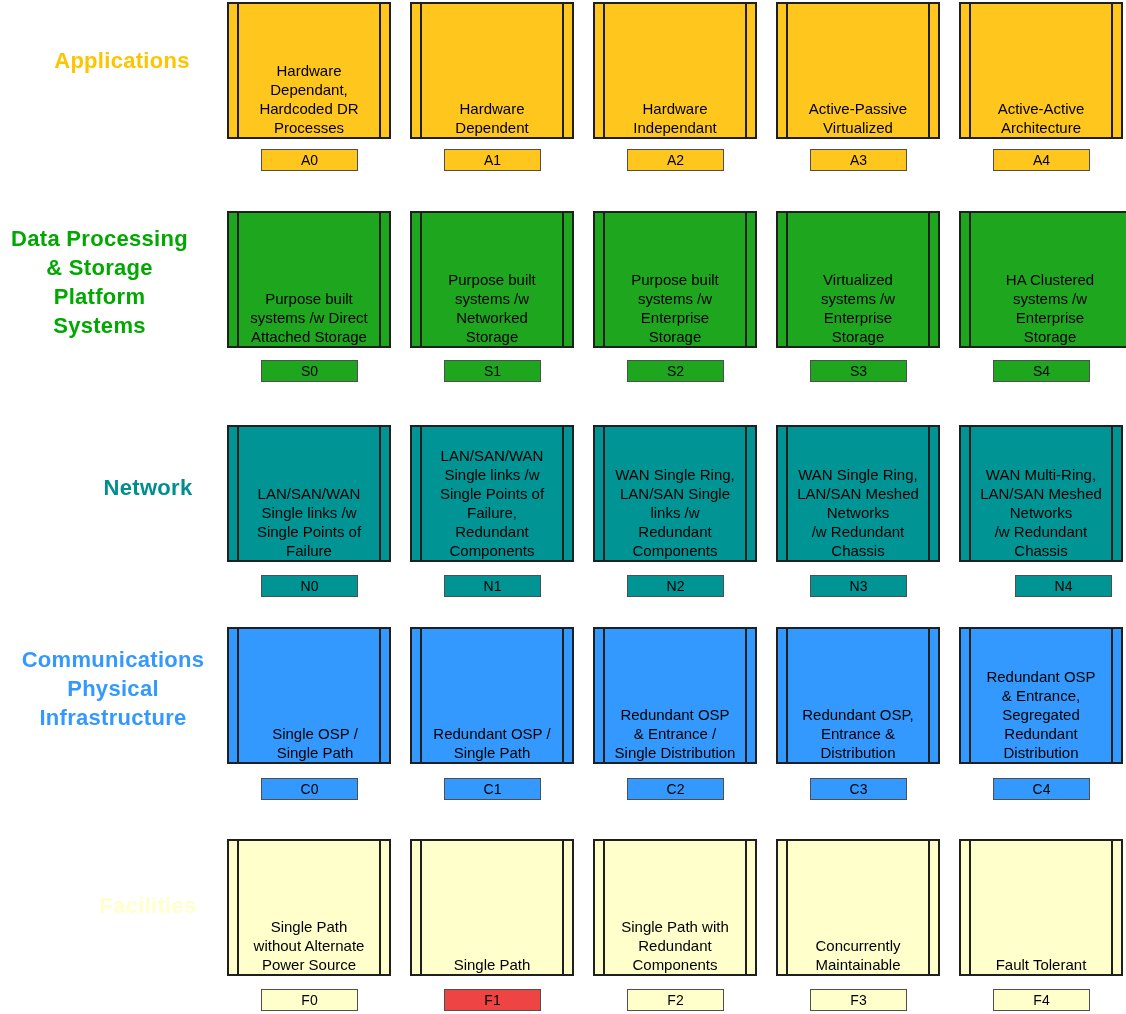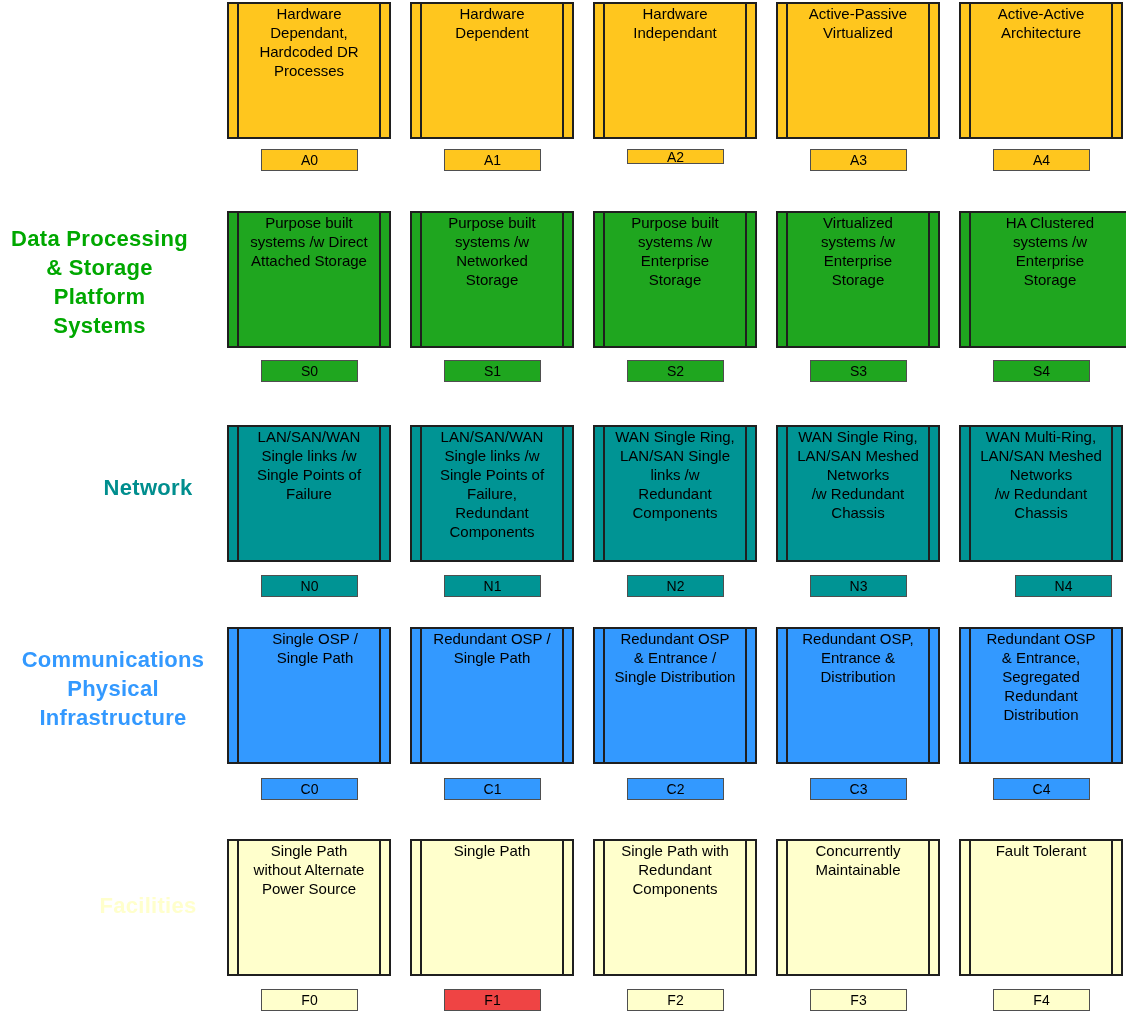--- a/index.html
+++ b/index.html
@@ -17,21 +17,21 @@
     line-height:29px;
     text-align:center;
     white-space:pre-line;
     letter-spacing:0.3px;
   }
   .mbox{
     position:absolute;
     box-sizing:border-box;
     border:2px solid #1f1f1f;
     display:flex;
-    align-items:flex-start;
+    align-items:flex-end;
     justify-content:center;
     text-align:center;
     color:#000000;
     font-size:15px;
     line-height:19px;
     white-space:pre-line;
     padding:0 16px;
   }
   .mbox .bar{
     position:absolute;
@@ -49,31 +49,32 @@
     align-items:center;
     justify-content:center;
     color:#000000;
     font-size:14px;
   }
 </style>
 </head>
 <body>
 
 <div class="canvas" id="canvas">
+    <div class="row-header" style="left: 15px; top: 46px; width: 214px; color: rgb(255, 196, 0);">Applications</div>
     <div class="mbox" style="left: 227px; top: 2px; width: 164px; height: 137px; background: rgb(255, 198, 30);"><div class="bar l"></div><div class="bar r"></div><span>Hardware
 Dependant,
 Hardcoded DR
 Processes</span></div>
     <div class="tagbox" style="left: 261px; top: 149px; width: 97px; height: 22px; background: rgb(255, 198, 30);">A0</div>
     <div class="mbox" style="left: 410px; top: 2px; width: 164px; height: 137px; background: rgb(255, 198, 30);"><div class="bar l"></div><div class="bar r"></div><span>Hardware
 Dependent</span></div>
     <div class="tagbox" style="left: 444px; top: 149px; width: 97px; height: 22px; background: rgb(255, 198, 30);">A1</div>
     <div class="mbox" style="left: 593px; top: 2px; width: 164px; height: 137px; background: rgb(255, 198, 30);"><div class="bar l"></div><div class="bar r"></div><span>Hardware
 Independant</span></div>
-    <div class="tagbox" style="left: 627px; top: 149px; width: 97px; height: 15px; background: rgb(255, 198, 30); text-align: center;">A2</div>
+    <div class="tagbox" style="left: 627px; top: 149px; width: 97px; height: 22px; background: rgb(255, 198, 30); text-align: center;">A2</div>
     <div class="mbox" style="left: 776px; top: 2px; width: 164px; height: 137px; background: rgb(255, 198, 30);"><div class="bar l"></div><div class="bar r"></div><span>Active-Passive
 Virtualized</span></div>
     <div class="tagbox" style="left: 810px; top: 149px; width: 97px; height: 22px; background: rgb(255, 198, 30);">A3</div>
     <div class="mbox" style="left: 959px; top: 2px; width: 164px; height: 137px; background: rgb(255, 198, 30);"><div class="bar l"></div><div class="bar r"></div><span>Active-Active
 Architecture</span></div>
     <div class="tagbox" style="left: 993px; top: 149px; width: 97px; height: 22px; background: rgb(255, 198, 30);">A4</div>
     <div class="row-header" style="left: -3px; top: 224px; width: 205px; color: rgb(0, 168, 0);">Data Processing
 &amp; Storage
 Platform
 Systems</div>

